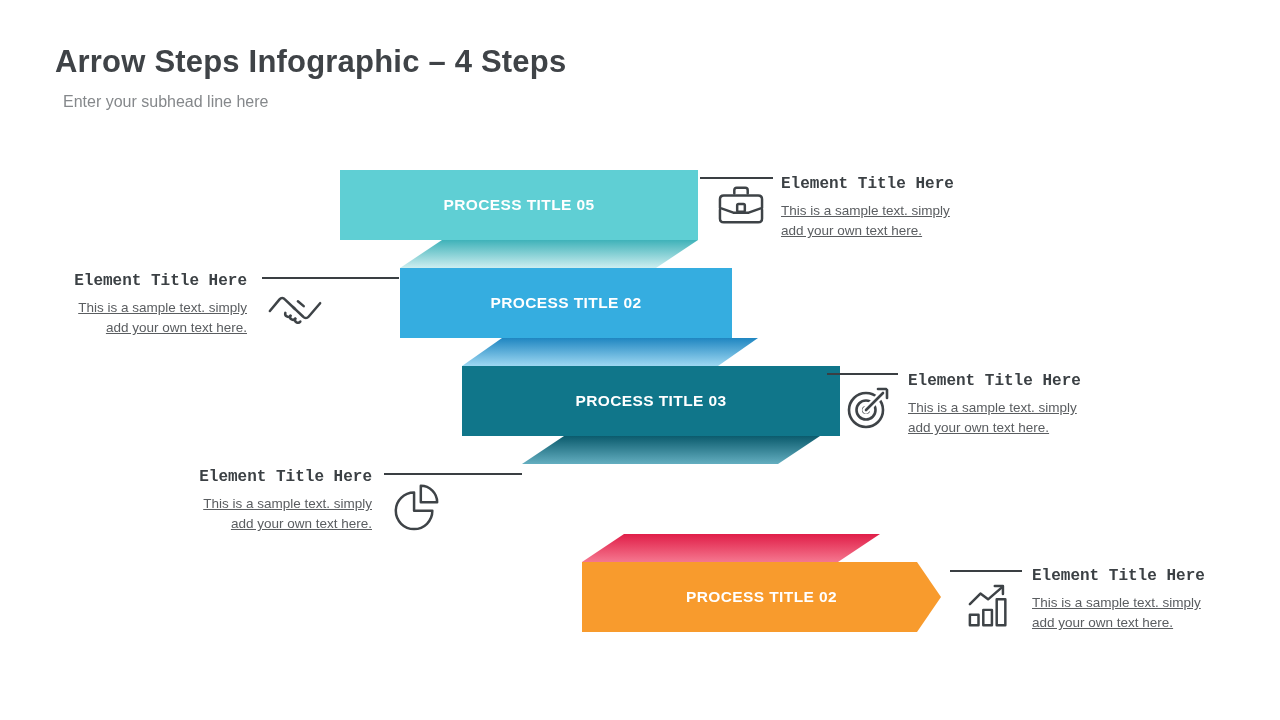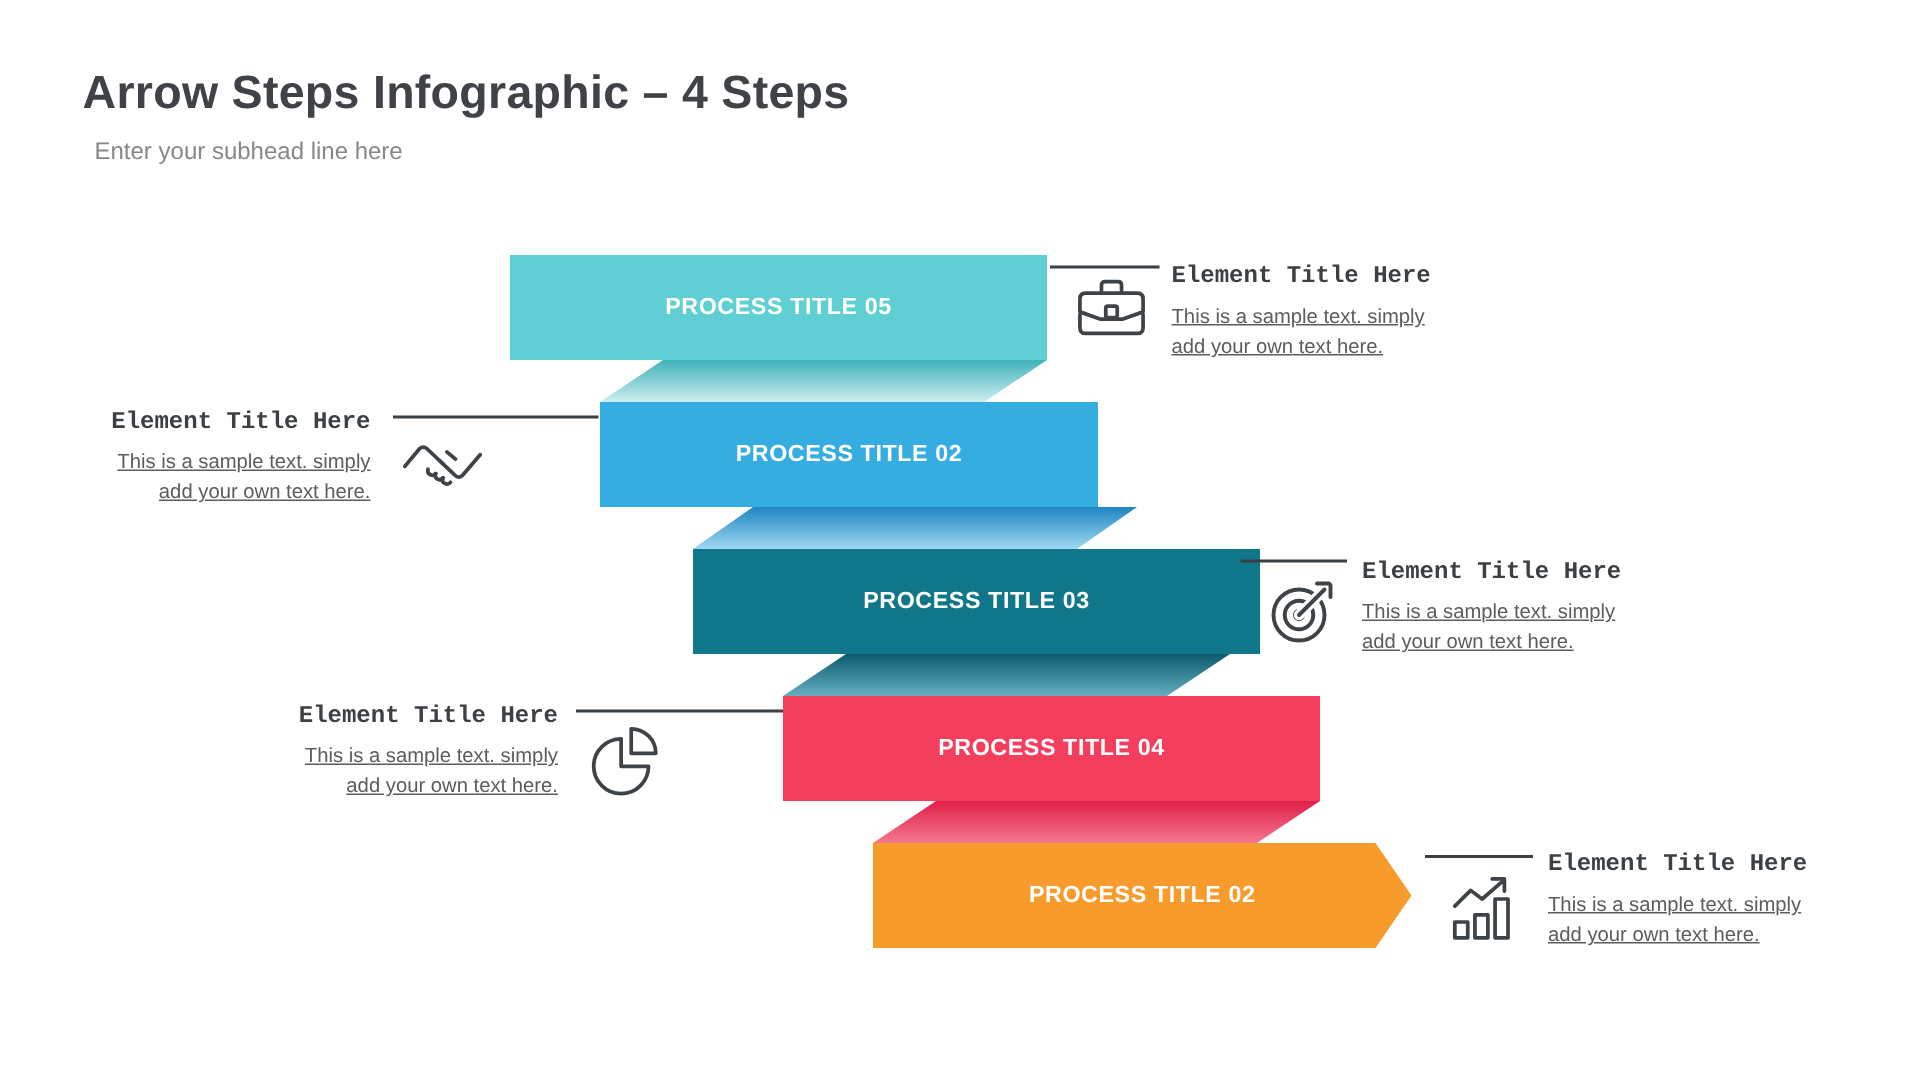--- a/index.html
+++ b/index.html
@@ -74,23 +74,20 @@
   <div class="fold f4"></div>
 
   <div class="bar s1">
     <span class="bar-label">PROCESS TITLE 05</span>
   </div>
   <div class="bar s2">
     <span class="bar-label">PROCESS TITLE 02</span>
   </div>
   <div class="bar s3">
     <span class="bar-label">PROCESS TITLE 03</span>
-  </div>
-  <div class="bar s4">
-    <span class="bar-label">PROCESS TITLE 04</span>
   </div>
   <div class="bar s5">
     <span class="bar-label">PROCESS TITLE 02</span>
   </div>
 
   <div class="connector c1"></div>
   <div class="connector c2"></div>
   <div class="connector c3"></div>
   <div class="connector c4"></div>
   <div class="connector c5"></div>

